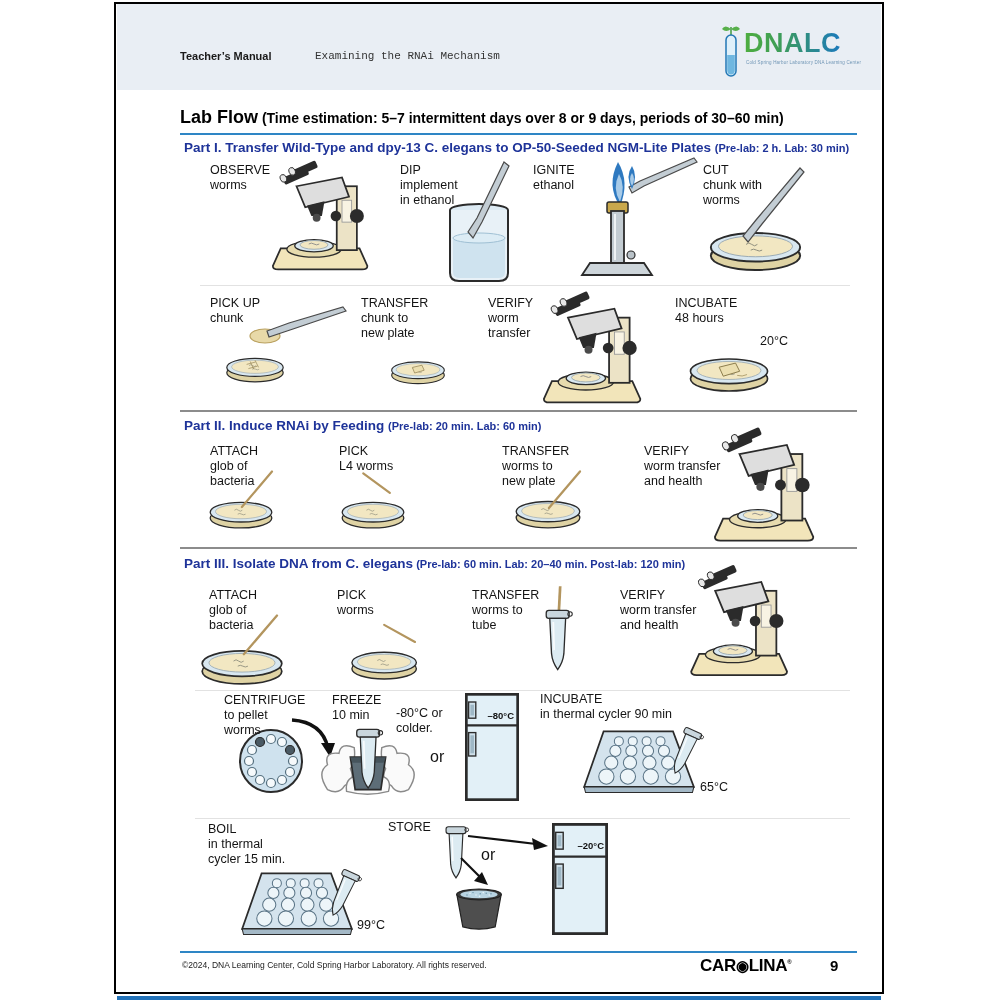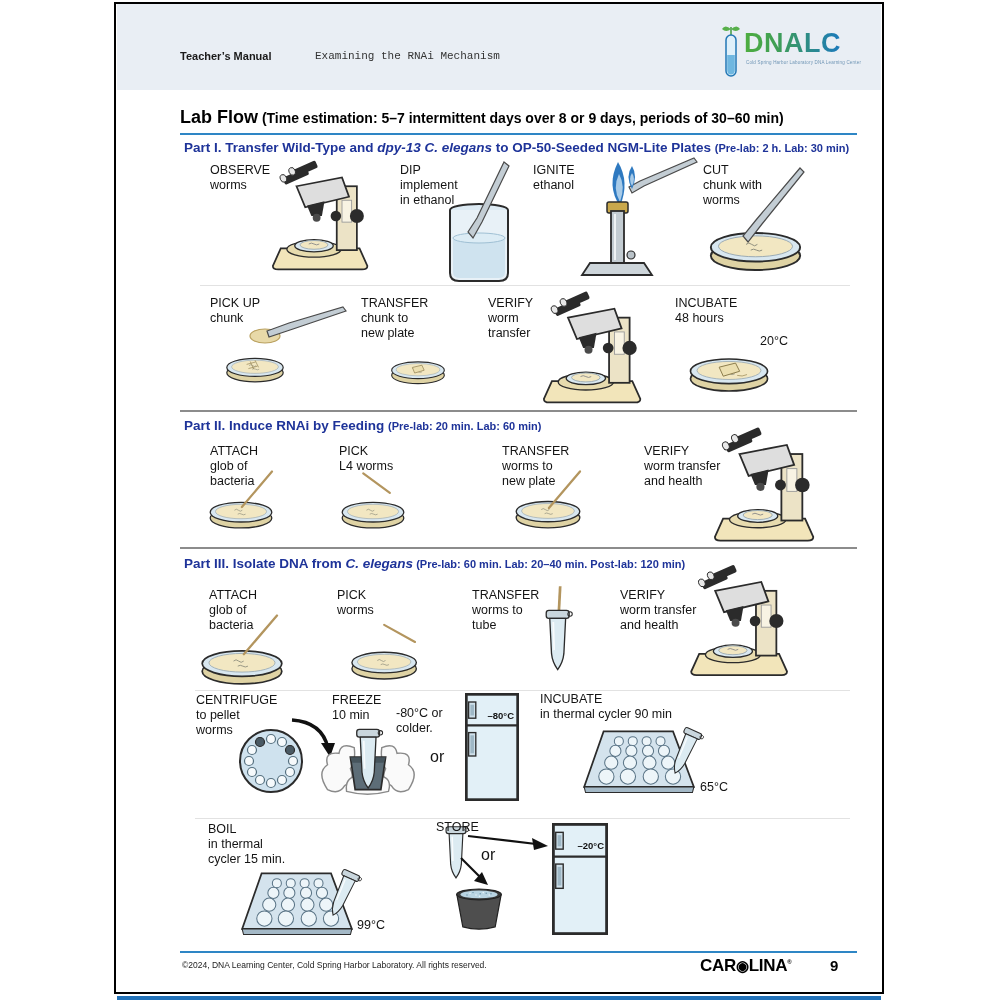--- a/index.html
+++ b/index.html
@@ -13,21 +13,21 @@
   .logo-text { font-size:27px; font-weight:bold; letter-spacing:0.5px;
     background:linear-gradient(90deg,#4fae3f 0%,#3e9e56 35%,#1b79bd 100%);
     -webkit-background-clip:text; background-clip:text; color:transparent; line-height:1; }
   .logo-caption { font-size:4.5px; color:#6f95b5; letter-spacing:0.2px; }
   .lf-title { font-size:18px; font-weight:bold; color:#000; }
   .lf-time { font-size:14px; font-weight:bold; color:#000; }
   .rule-blue { position:absolute; background:#2e86c5; height:2px; }
   .rule-light { position:absolute; background:#e2e2e2; height:1px; }
   .rule-mid { position:absolute; background:#8c8c8c; height:1.5px; }
   .part-heading { font-size:13.5px; font-weight:bold; color:#1e3399; white-space:nowrap; }
-  .part-heading .it { font-style:italic; }
+  .part-heading .it { }
   .part-heading .timing { font-size:11px; }
   .step-label { width:max-content; color:#141414; }
   .step-label .action, .step-label .detail { display:block; font-size:12.5px; line-height:15px; white-space:pre-line; }
   .temp { font-size:12.5px; color:#141414; }
   .or-word { font-size:16px; color:#141414; }
   .note { font-size:12.5px; line-height:15px; color:#141414; white-space:pre-line; }
   .flabel { font-size:9.5px; font-weight:bold; color:#111; text-align:right; }
   .foot-copy { font-size:8.5px; color:#222; }
   .brand { font-size:17px; font-weight:bold; color:#000; letter-spacing:-0.3px; white-space:nowrap; }
   .brand .o-glyph { font-size:15px; }
@@ -342,21 +342,21 @@
     <path d="M34,38 L71,38 L69,44 L36,44 Z" fill="#46545c"></path>
     <use href="#tube-g" transform="translate(37,6) scale(0.92)"></use>
   </svg>
   <svg class="icon" style="left:465px;top:691px;" width="54" height="112" viewBox="0 0 60 120">
       <use href="#freezer-g"></use>
     </svg>
   <svg class="icon" style="left:580px;top:726px;" width="118" height="72" viewBox="0 0 170 100">
       <use href="#cycler-g"></use>
     </svg>
 
-  <div class="abs step-label" style="left:196px;top:693px;">
+  <div class="abs step-label" style="left:224px;top:693px;">
     <span class="action">CENTRIFUGE</span>
     <span class="detail">to pellet
 worms</span>
   </div>
   <div class="abs step-label" style="left:332px;top:693px;">
     <span class="action">FREEZE</span>
     <span class="detail">10 min</span>
   </div>
   <div class="abs note" style="left:396px;top:706px;">-80°C or
 colder.</div>
@@ -406,21 +406,21 @@
   <svg class="icon" style="left:552px;top:822px;" width="56" height="114" viewBox="0 0 60 120">
       <use href="#freezer-g"></use>
     </svg>
 
   <div class="abs step-label" style="left:208px;top:822px;">
     <span class="action">BOIL</span>
     <span class="detail">in thermal
 cycler 15 min.</span>
   </div>
   <div class="abs temp" style="left:357px;top:918px;">99°C</div>
-  <div class="abs step-label" style="left:388px;top:820px;margin-left:48px;">
+  <div class="abs step-label" style="left:388px;top:820px;">
     <span class="action">STORE</span>
   </div>
   <div class="abs or-word" style="left:481px;top:846px;">or</div>
   <div class="abs flabel" style="left:566px;top:840px;width:38px;">–20°C</div>
 
   <div class="rule-blue" style="left:180px;top:951px;width:677px;"></div>
   <div class="abs foot-copy" style="left:182px;top:960px;text-align:center;">©2024, DNA Learning Center, Cold Spring Harbor Laboratory. All rights reserved.</div>
   <div class="abs brand" style="left:700px;top:956px;">
     <span>CAR</span><span class="o-glyph">◉</span><span>LINA</span><sup>®</sup>
   </div>

